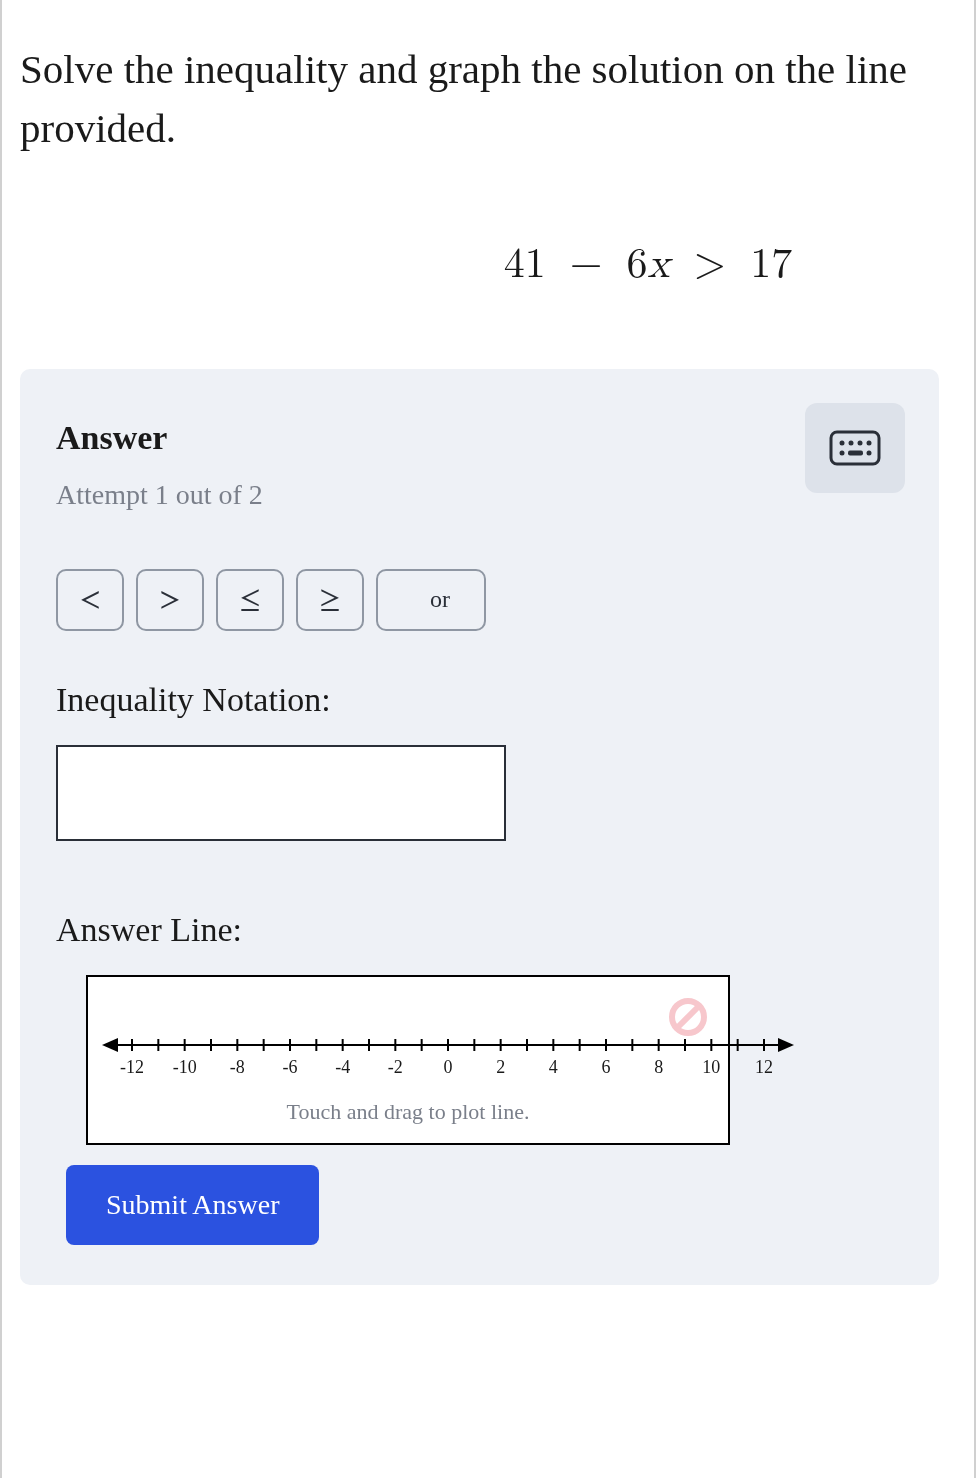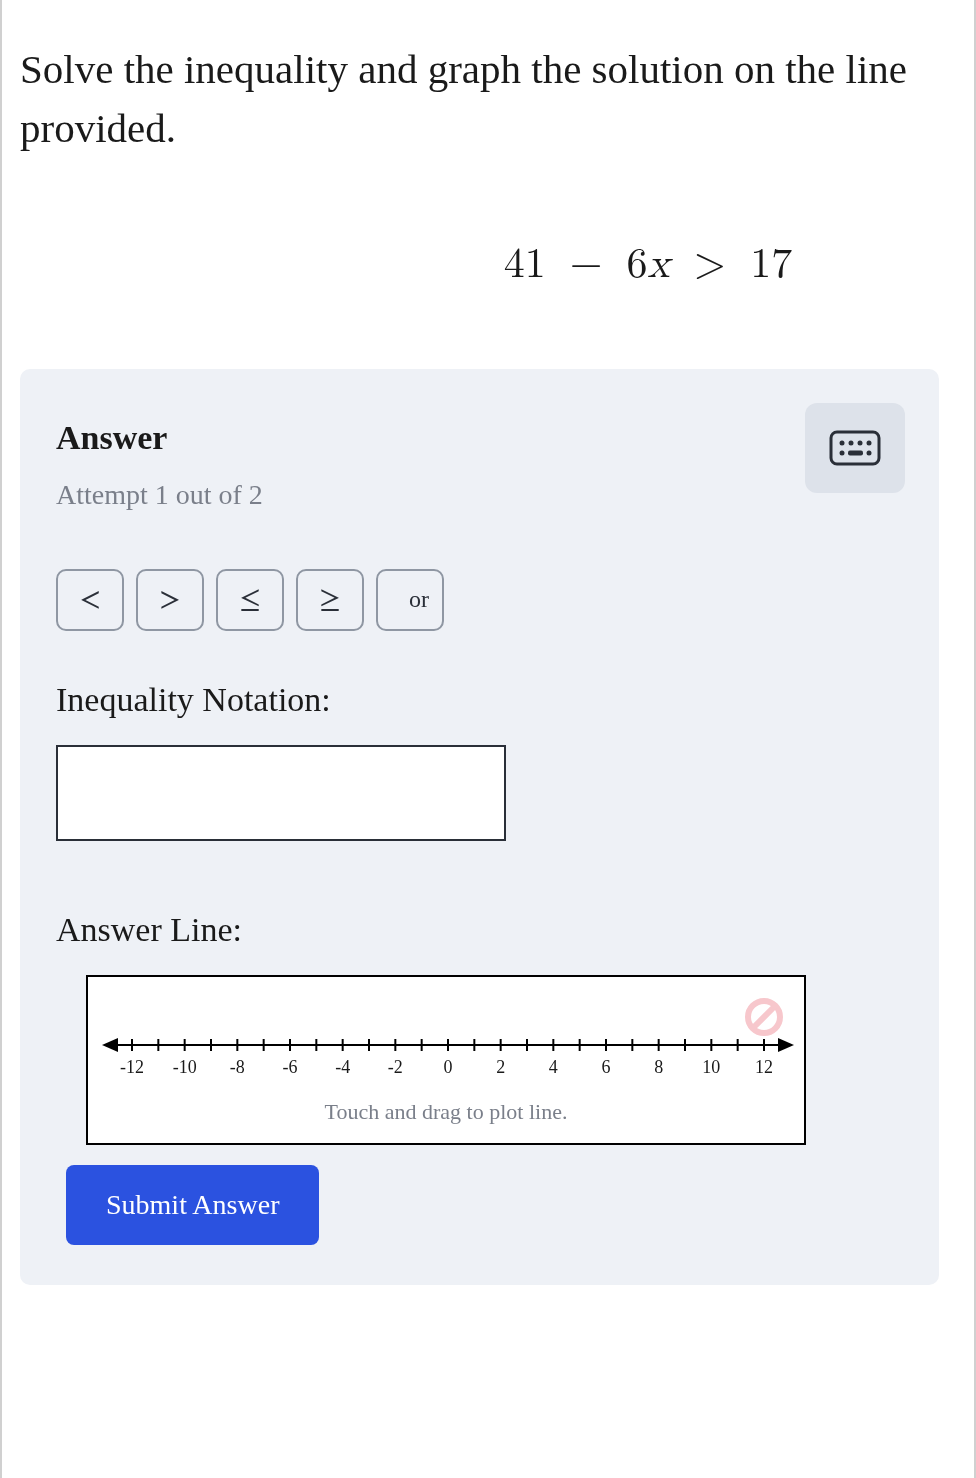--- a/index.html
+++ b/index.html
@@ -76,21 +76,21 @@
     border-radius: 10px;
     background: #eef1f6;
     font-size: 30px;
     font-family: "STIX Two Math", "Cambria Math", Georgia, serif;
     display: flex;
     align-items: center;
     justify-content: center;
     cursor: pointer;
     color: #2a2f38;
   }
-  .op-btn.or { width: 68px; font-size: 24px; font-family: Georgia, serif; padding-left: 18px; }
+  .op-btn.or { width: 110px; font-size: 24px; font-family: Georgia, serif; padding-left: 18px; }
 
   .section-label {
     margin-top: 50px;
     font-size: 34px;
   }
   .notation-input {
     margin-top: 26px;
     width: 450px;
     height: 96px;
     border: 2px solid #2a2f38;
@@ -104,21 +104,21 @@
     margin-top: 70px;
     font-size: 34px;
   }
   .numberline-box {
     margin-top: 26px;
     margin-left: 30px;
     border: 2px solid #000;
     background: #fff;
     padding: 22px 14px 14px 14px;
     position: relative;
-    width: 720px;
+    width: 644px;
   }
   .clear-icon {
     position: absolute;
     top: 18px; right: 18px;
     width: 44px; height: 44px;
     display: flex; align-items: center; justify-content: center;
   }
   .nl-svg { display: block; margin-top: 26px; }
   .nl-caption {
     text-align: center;

